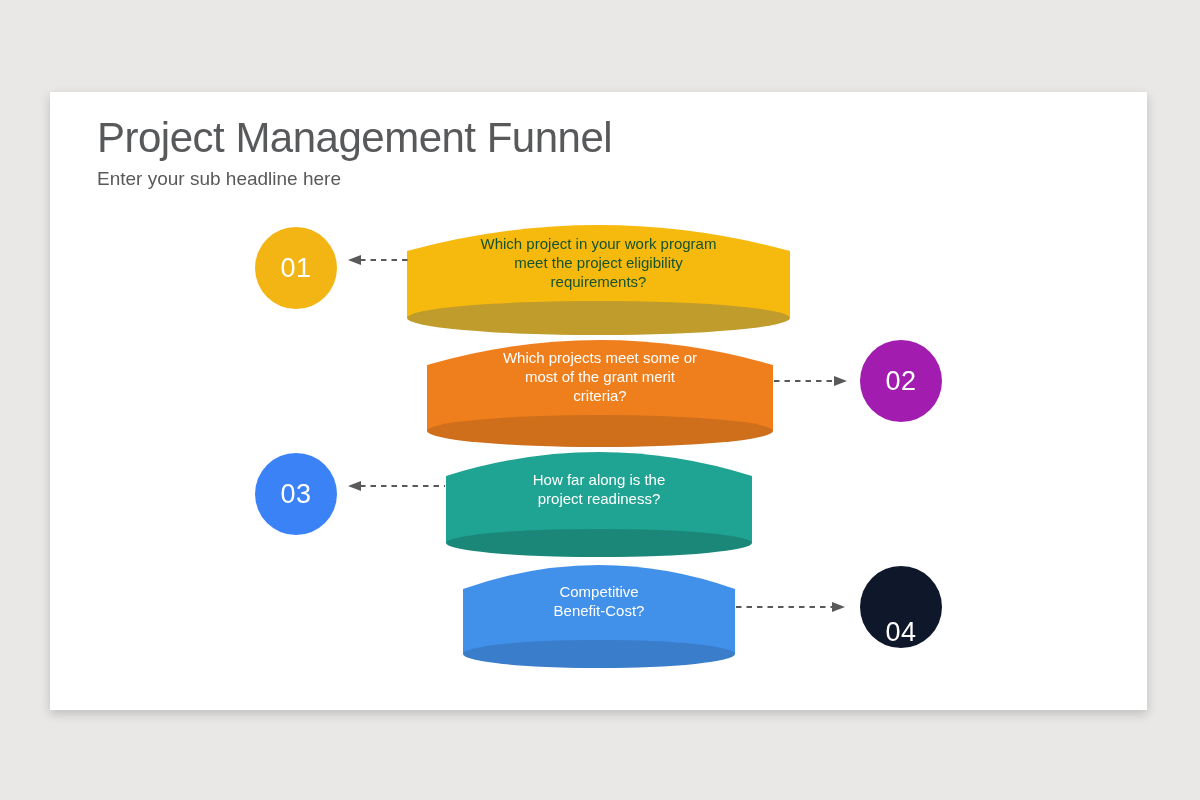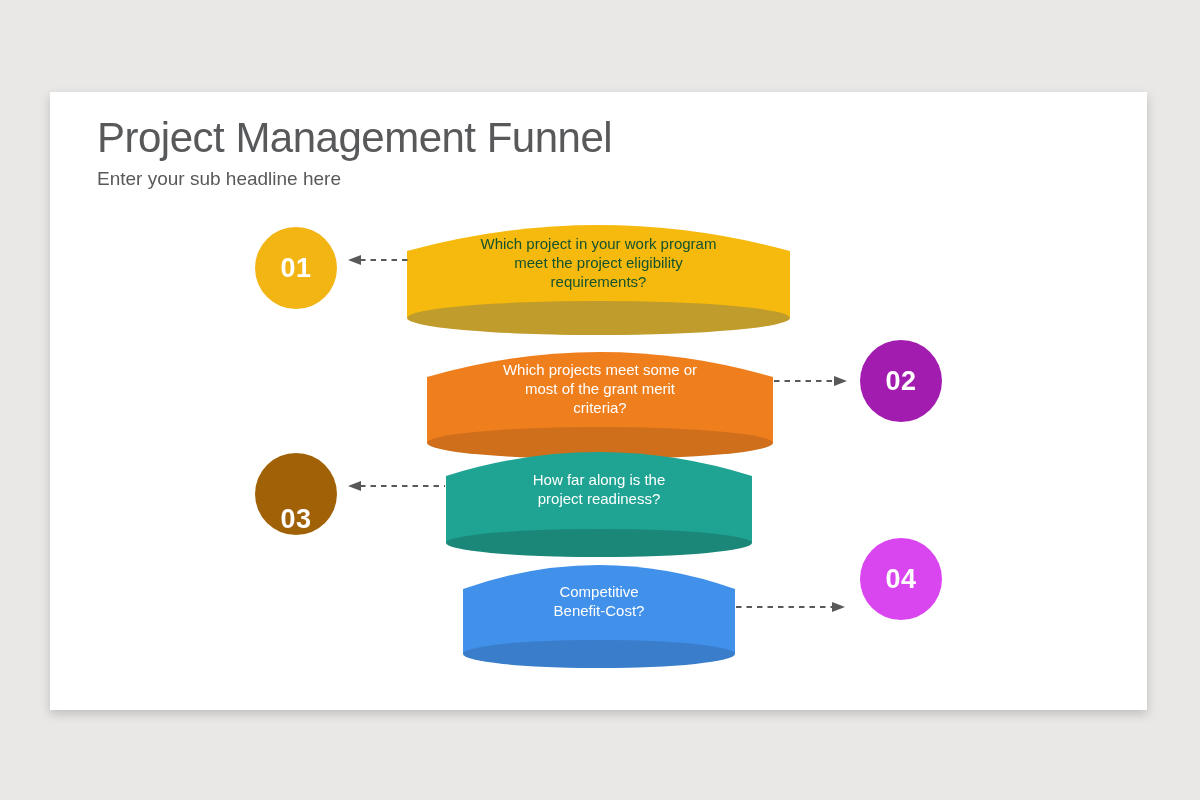--- a/index.html
+++ b/index.html
@@ -72,21 +72,21 @@
     width: 82px;
     height: 82px;
     border-radius: 50%;
     display: flex;
     align-items: center;
     justify-content: center;
   }
   .badge span {
     color: #ffffff;
     font-size: 27px;
-    font-weight: bold;
+    font-weight: normal;
     letter-spacing: 0.5px;
   }
   .connector {
     position: absolute;
     display: block;
   }
 </style>
 </head>
 <body>
 
@@ -99,21 +99,21 @@
     <div class="stage" style="left:357px; top:133px; width:383px; height:110px;">
       <svg width="383" height="110" viewBox="0 0 383 110">
         <path d="M0,26 Q191.5,-26 383,26 L383,93 Q191.5,127 0,93 Z" fill="#f6b90e"></path>
         <ellipse cx="191.5" cy="93" rx="191.5" ry="17" fill="#bf9c2b"></ellipse>
       </svg>
       <div class="stage-label" style="height: 93px; color: #14532d;">Which project in your work program
 meet the project eligibility
 requirements?</div>
     </div>
 
-    <div class="stage" style="left:377px; top:260px; width:346px; height:107px;">
+    <div class="stage" style="left:377px; top:248px; width:346px; height:107px;">
       <svg width="346" height="107" viewBox="0 0 346 107">
         <path d="M0,25 Q173,-25 346,25 L346,91 Q173,123 0,91 Z" fill="#ef7e1d"></path>
         <ellipse cx="173" cy="91" rx="173" ry="16" fill="#cf6f1c"></ellipse>
       </svg>
       <div class="stage-label" style="height: 91px; color: rgb(255, 255, 255);">Which projects meet some or
 most of the grant merit
 criteria?</div>
     </div>
 
     <div class="stage" style="left:413px; top:473px; width:272px; height:103px;">
@@ -133,24 +133,24 @@
       <div class="stage-label" style="height: 91px; color: rgb(255, 255, 255);">How far along is the
 project readiness?</div>
     </div>
 
     <div class="badge" style="left: 205px; top: 135px; background-color: rgb(242, 181, 20);">
       <span>01</span>
     </div>
     <div class="badge" style="left: 810px; top: 248px; background-color: #a21caf;">
       <span>02</span>
     </div>
-    <div class="badge" style="left: 205px; top: 361px; background-color: #a16207; align-items: flex-end;">
+    <div class="badge" style="left: 205px; top: 361px; background-color: #3b82f6;">
       <span>03</span>
     </div>
-    <div class="badge" style="left: 810px; top: 446px; background-color: #d946ef;">
+    <div class="badge" style="left: 810px; top: 474px; background-color: #0f172a; align-items: flex-end;">
       <span>04</span>
     </div>
 
     <svg class="connector" style="left:298px; top:160px;" width="60" height="16" viewBox="0 0 60 16">
       <line x1="12" y1="8" x2="60" y2="8" stroke-width="2" stroke-dasharray="5.5 5" stroke="#595959"></line>
       <polygon points="0,8 13,3 13,13" fill="#595959"></polygon>
     </svg>
 
     <svg class="connector" style="left:724px; top:281px;" width="73" height="16" viewBox="0 0 73 16">
       <line x1="0" y1="8" x2="61" y2="8" stroke-width="2" stroke-dasharray="5.5 5" stroke="#595959"></line>

